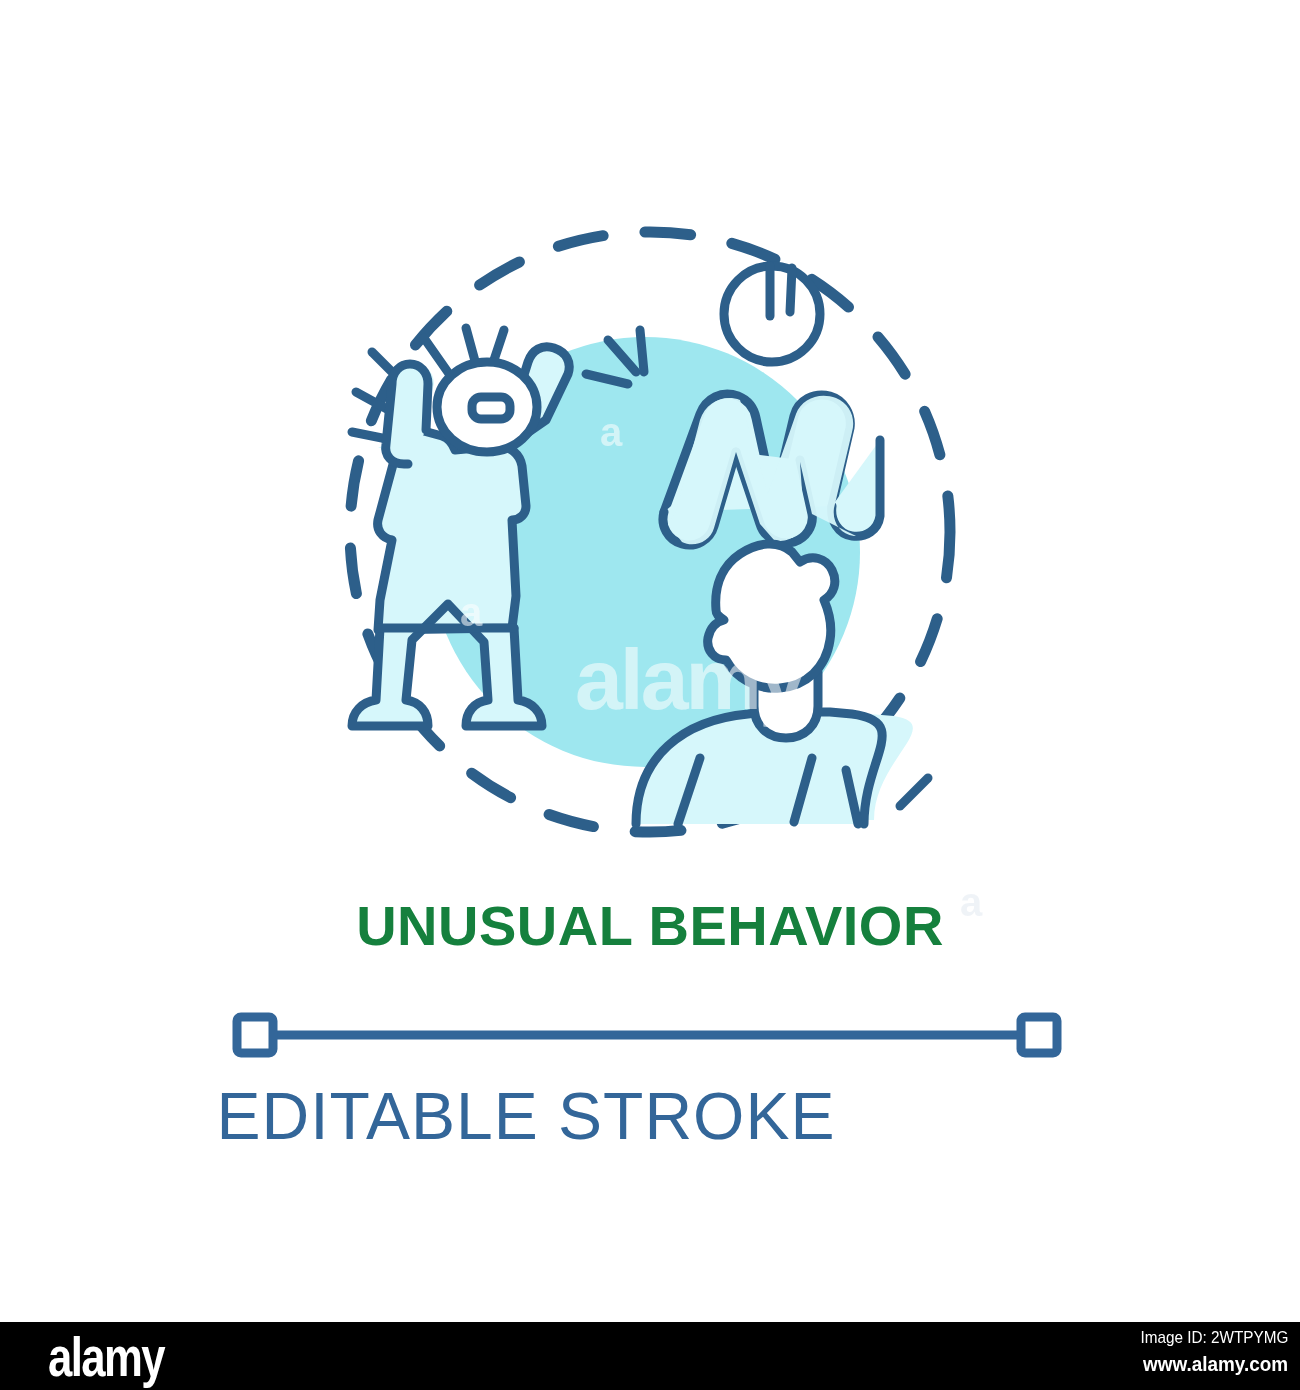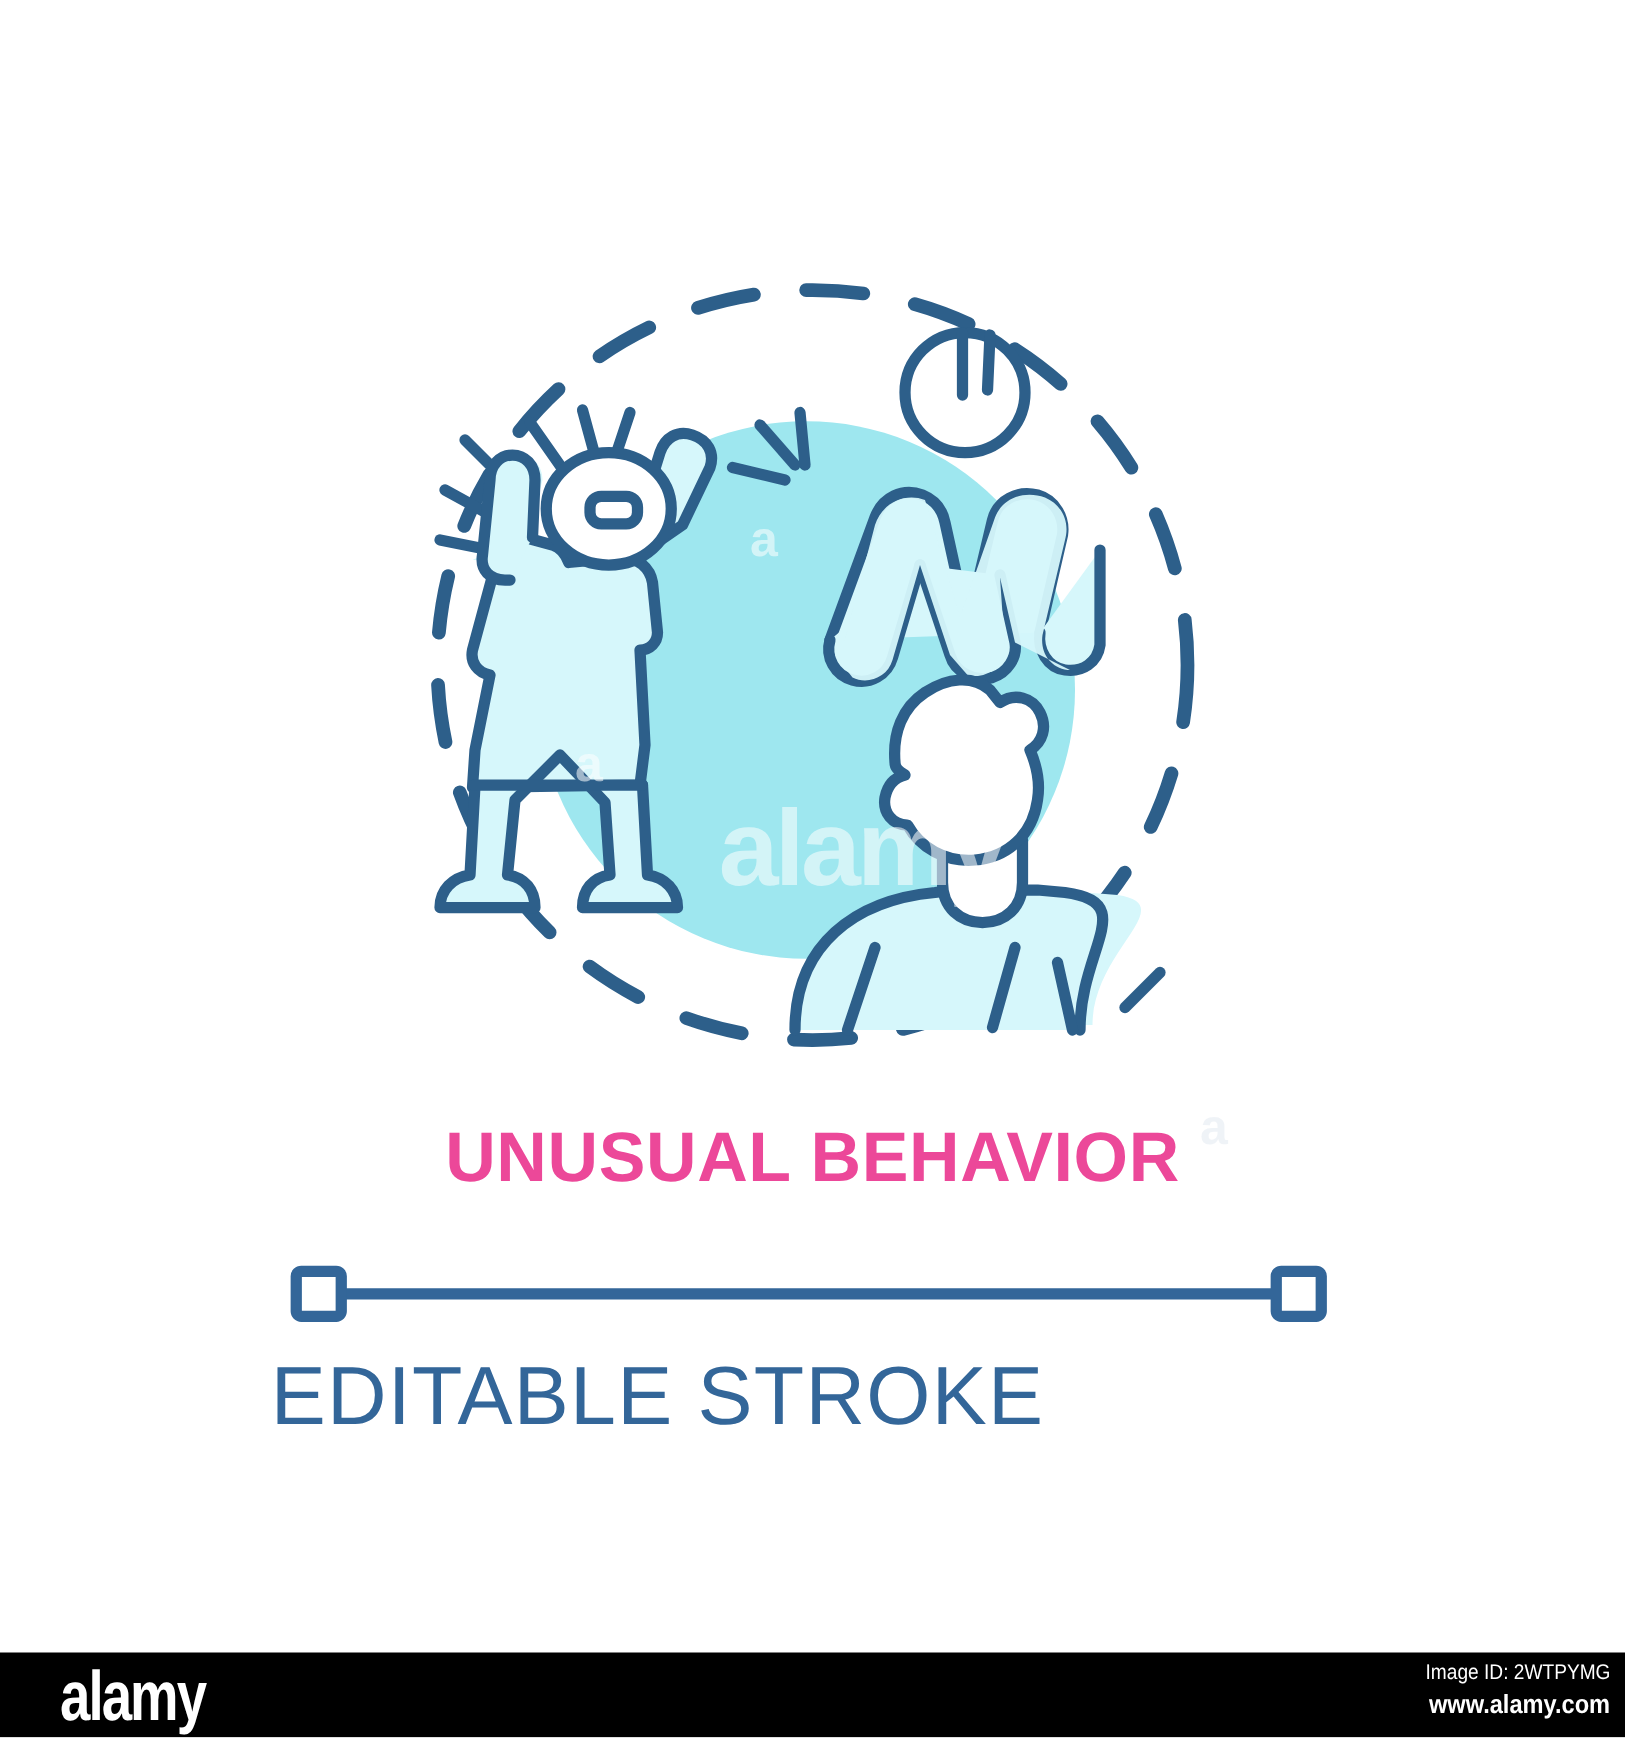--- a/index.html
+++ b/index.html
@@ -32,21 +32,21 @@
   #title {
     position: absolute;
     left: 0;
     top: 893px;
     width: 1300px;
     text-align: center;
     font-family: "Liberation Sans", sans-serif;
     font-size: 56px;
     font-weight: bold;
     letter-spacing: 0.5px;
-    color: #ec4899;
+    color: #15803d;
     white-space: nowrap;
   }
 
   
   #stroke-indicator {
     position: absolute;
     left: 232px;
     top: 1012px;
     width: 830px;
     height: 46px;

